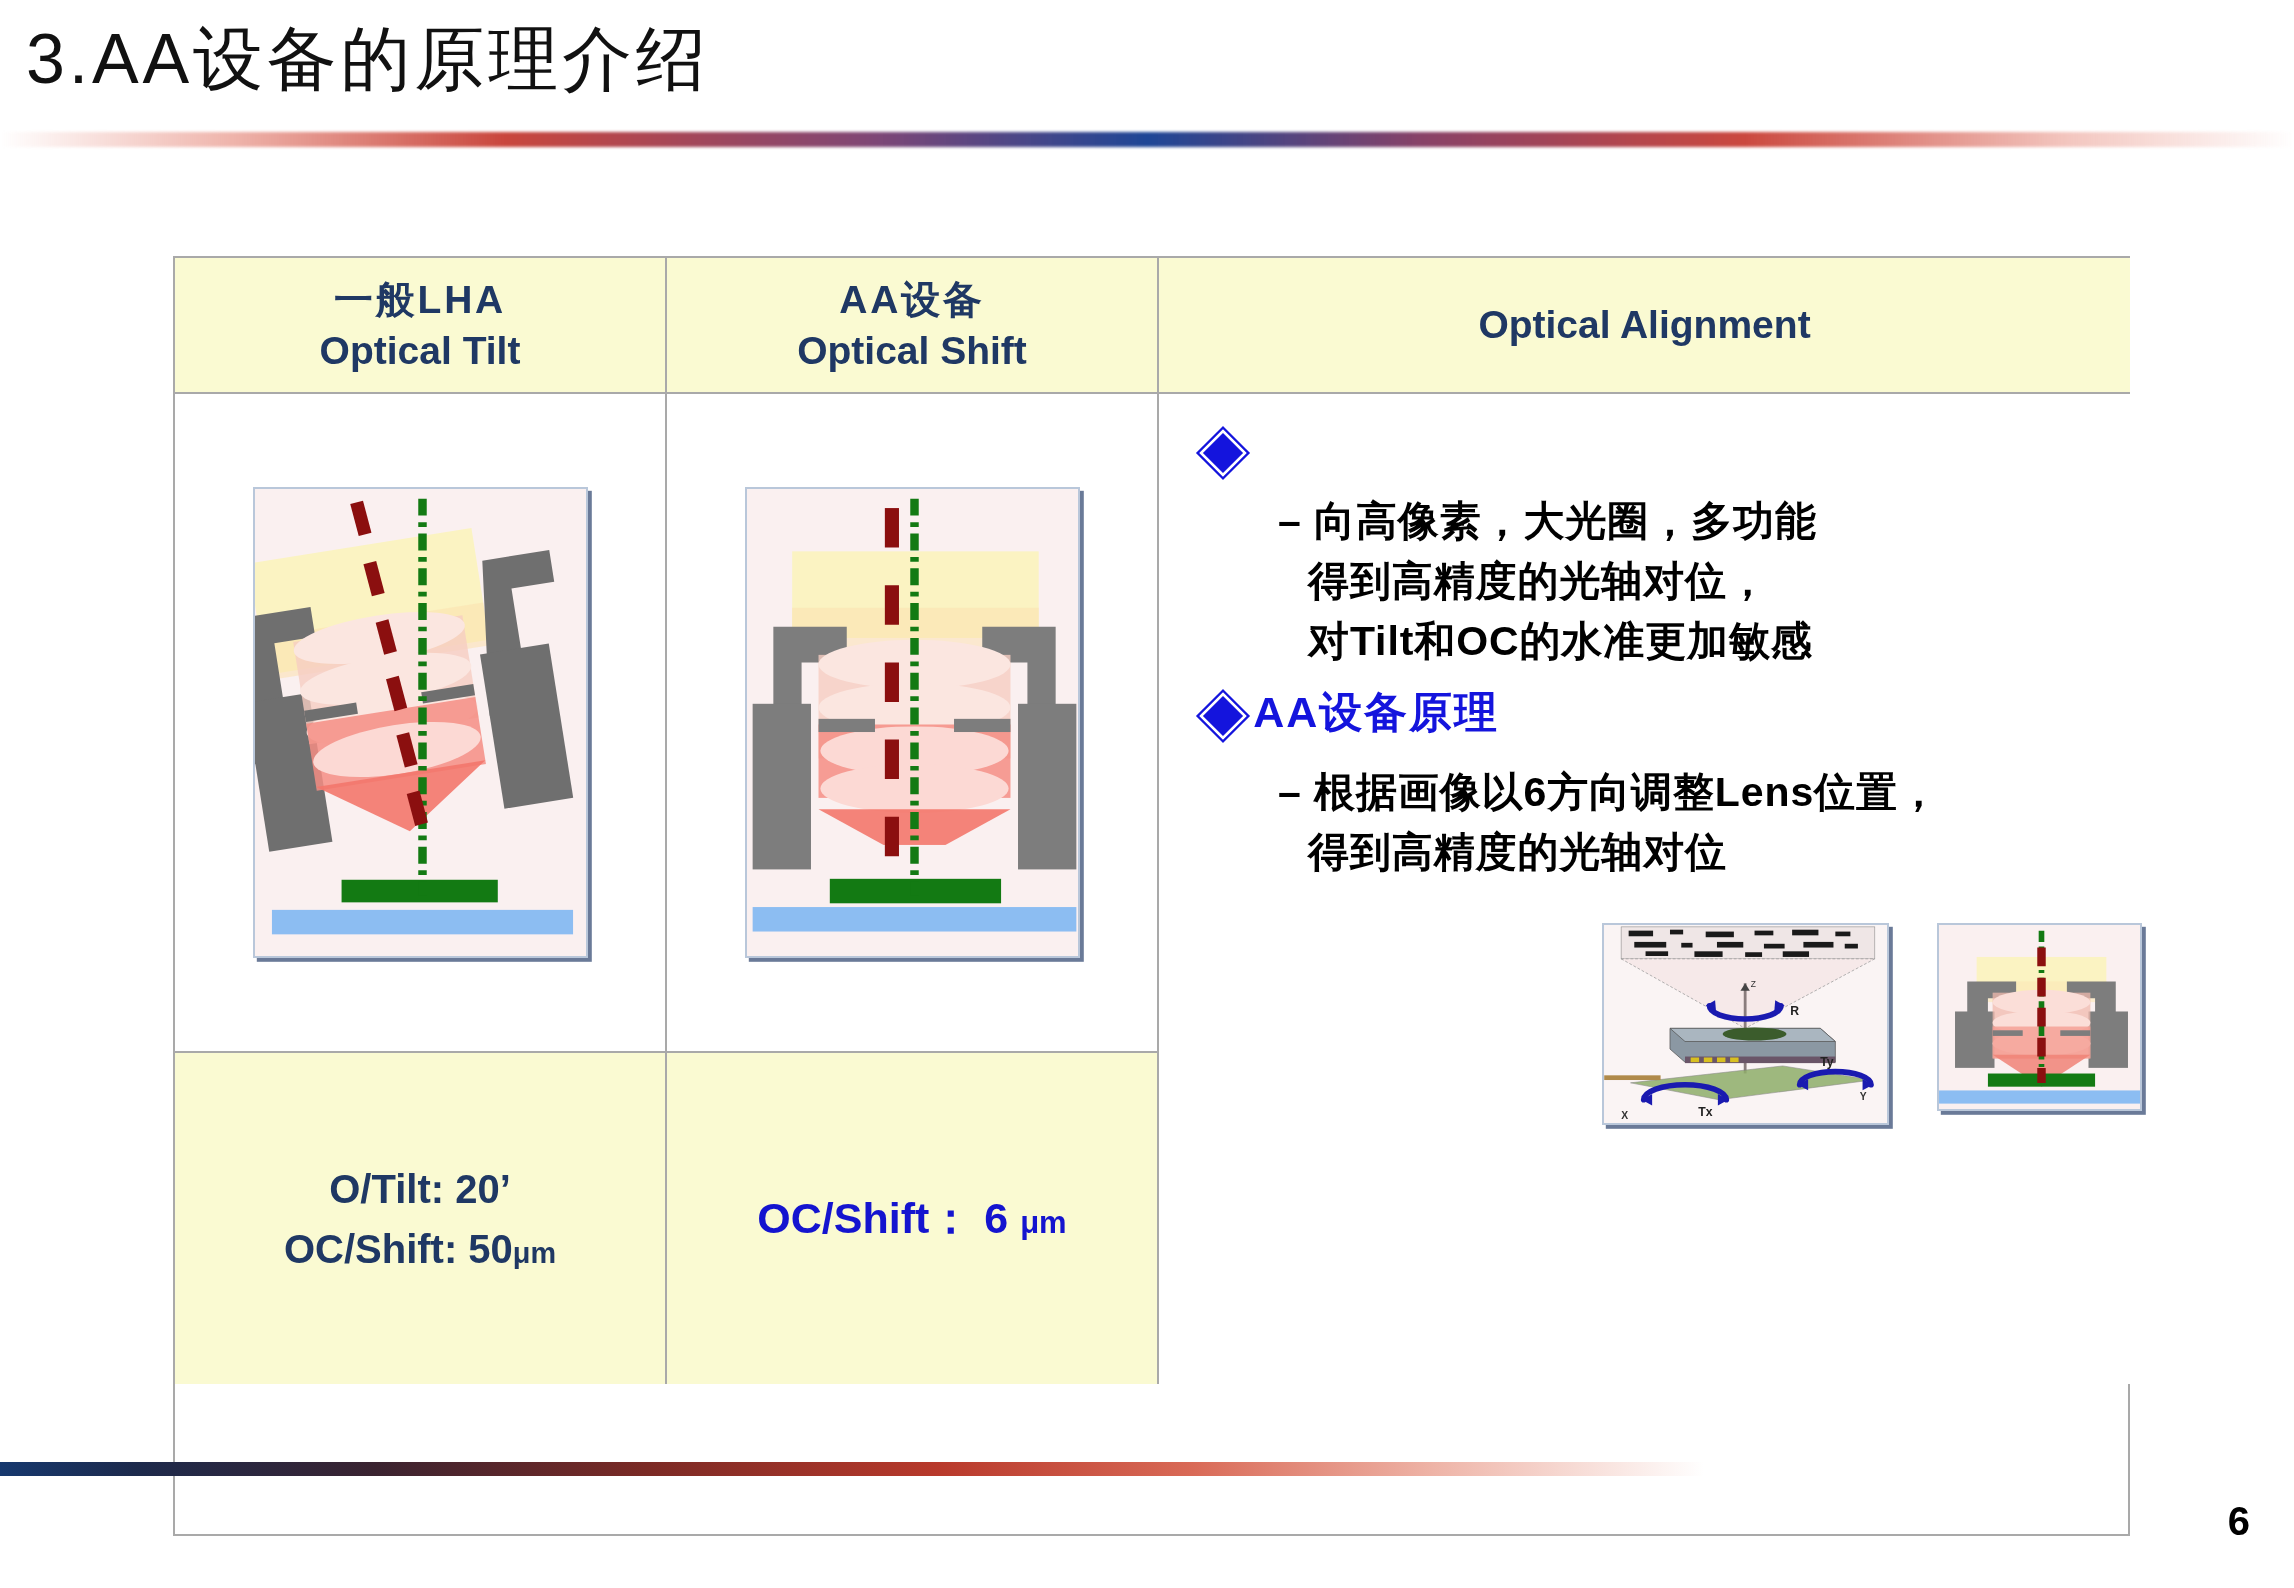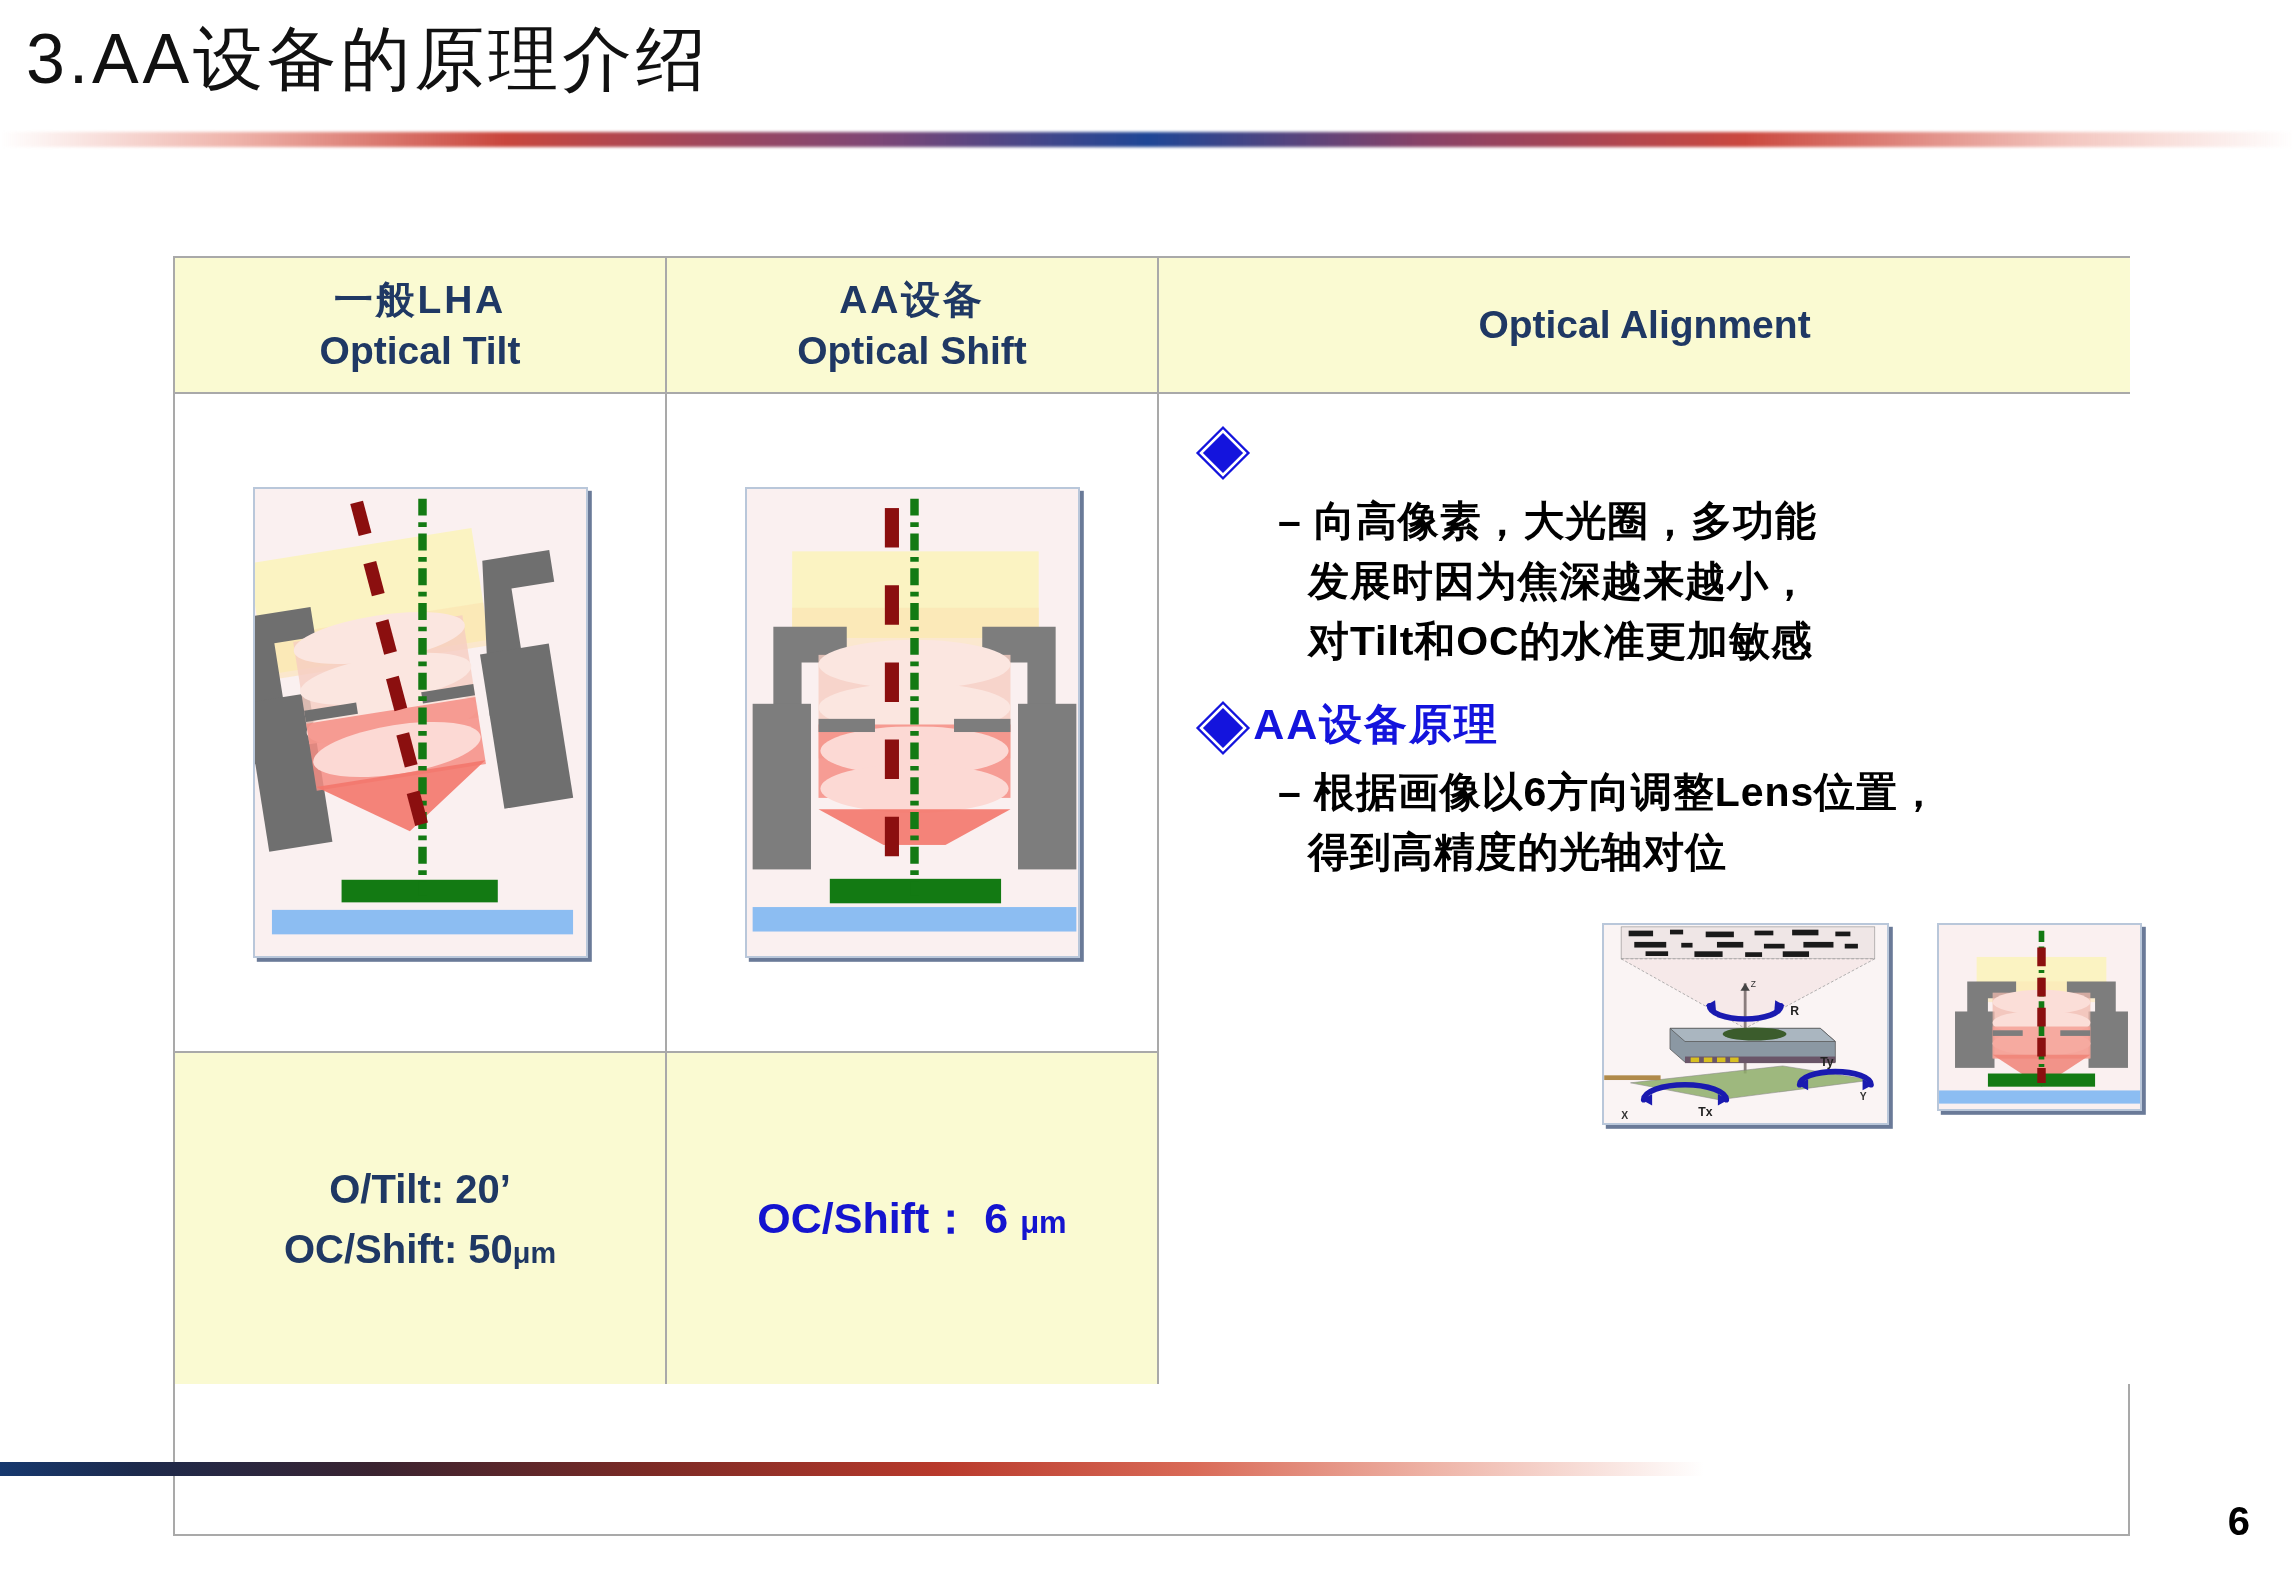--- a/index.html
+++ b/index.html
@@ -118,24 +118,24 @@
           <div>Optical Alignment</div>
         </div>
       </div>
 
       <div id="right-panel">
 
         <div class="bullet" style="left:45px; top:32px;">
           <span class="diamond"></span>
         </div>
         <div class="sub" style="left:102px; top:100px;">– 向高像素，大光圈，多功能</div>
-        <div class="sub" style="left:132px; top:160px;">发展时因为焦深越来越小，</div>
+        <div class="sub" style="left:132px; top:160px;">得到高精度的光轴对位，</div>
         <div class="sub" style="left:132px; top:220px;">对Tilt和OC的水准更加敏感</div>
 
-        <div class="bullet" style="left:45px; top:307px;">
+        <div class="bullet" style="left:45px; top:295px;">
           <span class="diamond"></span>
           <span class="btitle">AA设备原理</span>
         </div>
         <div class="sub" style="left:102px; top:371px;">– 根据画像以6方向调整Lens位置，</div>
         <div class="sub" style="left:132px; top:431px;">得到高精度的光轴对位</div>
 
         <div class="figframe fig-small" style="left:443px; top:529px; width:287px; height:202px;">
           <svg width="287" height="202" viewBox="0 0 305 215">
             <rect x="0" y="0" width="305" height="215" fill="#faf4f4"></rect>
 

